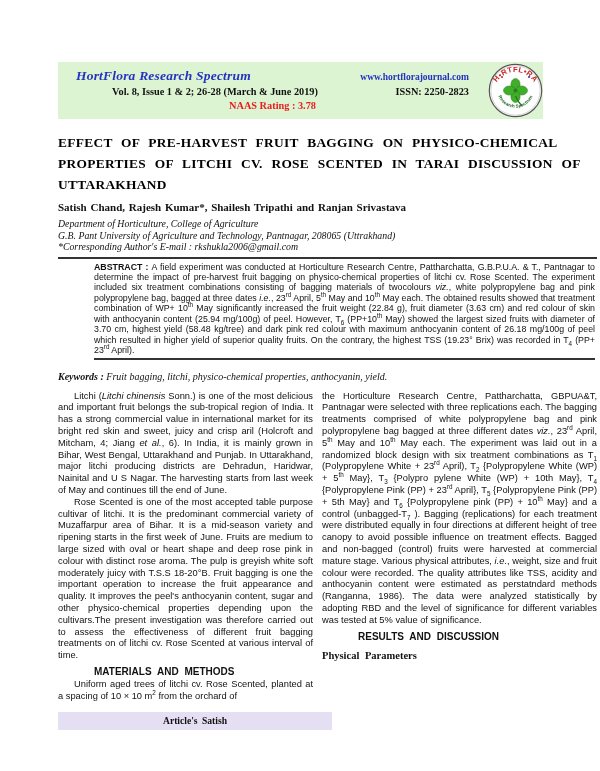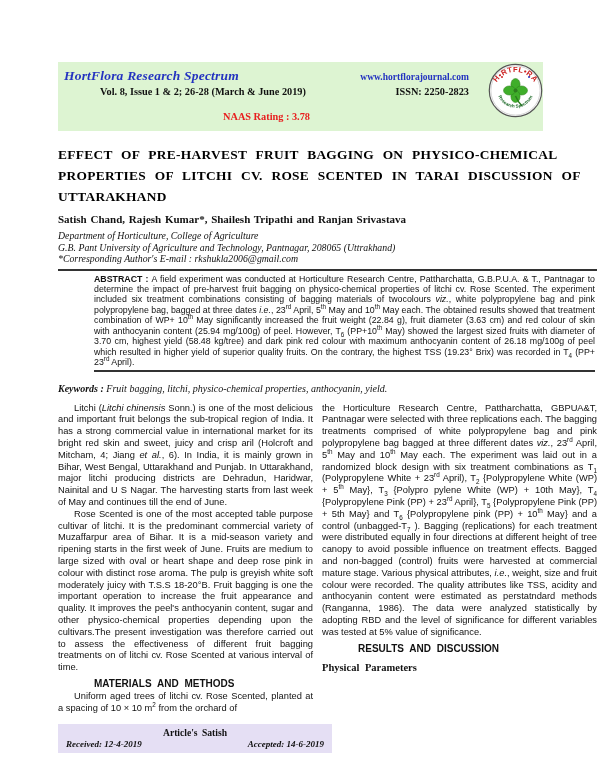--- a/index.html
+++ b/index.html
@@ -1,29 +1,29 @@
 <!DOCTYPE html>
 <html><head>
 <meta charset="utf-8">
 <style>
   html,body{margin:0;padding:0;background:#ffffff;}
   .page{position:relative;width:600px;height:771px;background:#ffffff;overflow:hidden;
         font-family:"Liberation Serif",serif;color:#111;}
   .content{position:absolute;left:58px;top:62px;width:539px;}
 
   
-  .jheader{position:relative;width:485px;height:69px;background:#ddf4d2;
-           box-sizing:border-box;padding:6px 8px 2px 6px;}
+  .jheader{position:relative;width:485px;height:57px;background:#ddf4d2;
+           box-sizing:border-box;padding:6px 8px 2px 18px;}
   .h-text{padding-right:66px;}
   .h-row{display:flex;justify-content:space-between;align-items:baseline;}
   .jname{font-size:13.5px;font-weight:bold;font-style:italic;color:#2433c0;letter-spacing:0.2px;}
   .jsite{font-size:9.5px;font-weight:bold;color:#2433c0;}
   .jvol{font-size:10.3px;font-weight:bold;color:#111;margin-top:2px;margin-left:36px;}
   .jissn{font-size:10.3px;font-weight:bold;color:#111;}
-  .jnaas{font-size:10.3px;font-weight:bold;color:#e81e1e;text-align:center;margin-top:14px;}
+  .jnaas{font-size:10.3px;font-weight:bold;color:#e81e1e;text-align:center;margin-top:3px;}
   .logo{position:absolute;right:0px;top:1px;width:55px;height:55px;}
 
   
   .title{margin-top:13px;font-size:13.4px;line-height:21px;font-weight:bold;
          letter-spacing:0.3px;word-spacing:5px;color:#000;}
   .authors{margin-top:6px;font-size:11px;font-weight:bold;word-spacing:1px;}
   .affil{margin-top:5px;font-size:9.8px;line-height:11.5px;font-style:italic;}
   .rule{border:0;border-top:2px solid #333;margin:4px 0 0 0;}
 
   
@@ -118,24 +118,20 @@
     </div>
 
     <div class="columns">
       <div class="col-left">
         <p class="body-p">Litchi (<i>Litchi chinensis</i> Sonn.) is one of the most delicious and important fruit belongs the sub-tropical region of India. It has a strong commercial value in international market for its bright red skin and sweet, juicy and crisp aril (Holcroft and Mitcham, 4; Jiang <i>et al.</i>, 6). In India, it is mainly grown in Bihar, West Bengal, Uttarakhand and Punjab. In Uttarakhand, major litchi producing districts are Dehradun, Haridwar, Nainital and U S Nagar. The harvesting starts from last week of May and continues till the end of June.</p>
         <p class="body-p">Rose Scented is one of the most accepted table purpose cultivar of litchi. It is the predominant commercial variety of Muzaffarpur area of Bihar. It is a mid-season variety and ripening starts in the first week of June. Fruits are medium to large sized with oval or heart shape and deep rose pink in colour with distinct rose aroma. The pulp is greyish white soft moderately juicy with T.S.S 18-20°B. Fruit bagging is one the important operation to increase the fruit appearance and quality. It improves the peel's anthocyanin content, sugar and other physico-chemical properties depending upon the cultivars.The present investigation was therefore carried out to assess the effectiveness of different fruit bagging treatments on of litchi cv. Rose Scented at various interval of time.</p>
         <div class="sec-head">MATERIALS AND METHODS</div>
         <p class="body-p">Uniform aged trees of litchi cv. Rose Scented, planted at a spacing of 10 × 10 m<sup>2</sup> from the orchard of</p>
         <div class="history">
           <div class="history-title">Article's Satish</div>
-          <div class="history-row">
-            <span>Received: 12-4-2019</span>
-            <span>Accepted: 14-6-2019</span>
-          </div>
         </div>
       </div>
       <div class="col-right">
         <p class="body-p no-indent">the Horticulture Research Centre, Pattharchatta, GBPUA&amp;T, Pantnagar were selected with three replications each. The bagging treatments comprised of white polypropylene bag and pink polypropylene bag bagged at three different dates <i>viz.</i>, 23<sup>rd</sup> April, 5<sup>th</sup> May and 10<sup>th</sup> May each. The experiment was laid out in a randomized block design with six treatment combinations as T<sub>1</sub> (Polypropylene White + 23<sup>rd</sup> April), T<sub>2</sub> {Polypropylene White (WP) + 5<sup>th</sup> May}, T<sub>3</sub> {Polypro pylene White (WP) + 10th May}, T<sub>4</sub> {Polypropylene Pink (PP) + 23<sup>rd</sup> April}, T<sub>5</sub> {Polypropylene Pink (PP) + 5th May} and T<sub>6</sub> {Polypropylene pink (PP) + 10<sup>th</sup> May} and a control (unbagged-T<sub>7</sub> ). Bagging (replications) for each treatment were distributed equally in four directions at different height of tree canopy to avoid possible influence on treatment effects. Bagged and non-bagged (control) fruits were harvested at commercial mature stage. Various physical attributes, <i>i.e.</i>, weight, size and fruit colour were recorded. The quality attributes like TSS, acidity and anthocyanin content were estimated as perstatndard methods (Ranganna, 1986). The data were analyzed statistically by adopting RBD and the level of significance for different variables was tested at 5% value of significance.</p>
         <div class="sec-head">RESULTS AND DISCUSSION</div>
         <div class="sub-head">Physical Parameters</div>
       </div>
     </div>
 
   </div>

